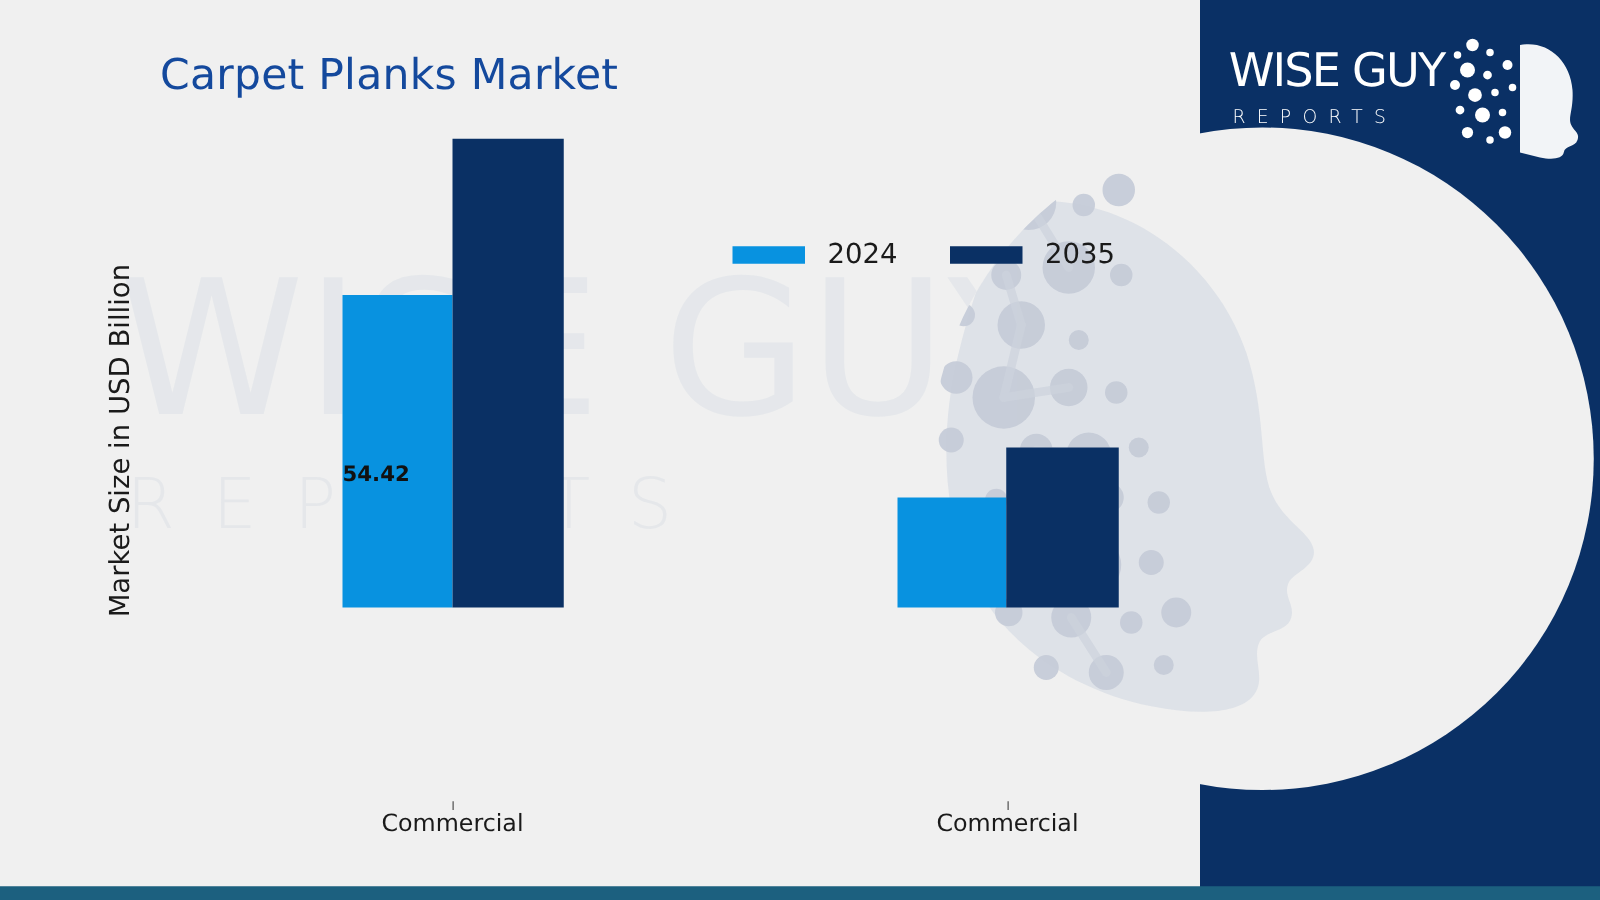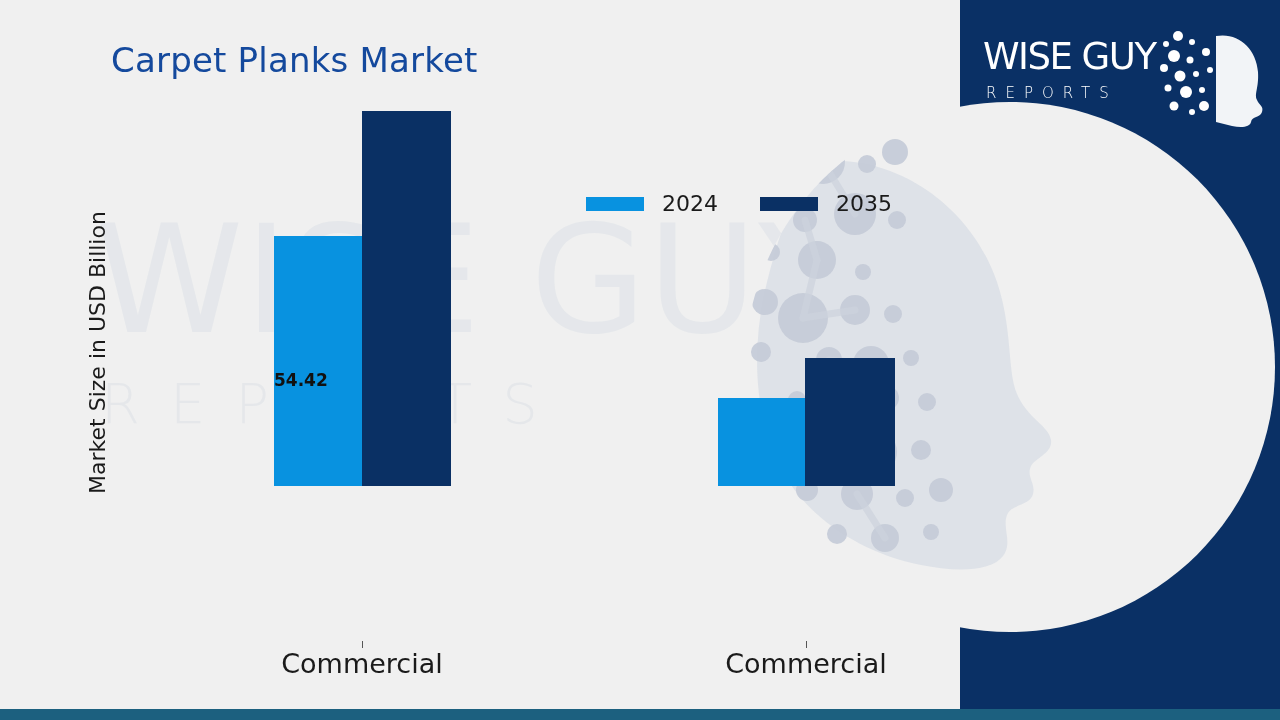--- a/index.html
+++ b/index.html
@@ -50,21 +50,21 @@
     color: #e2e5e9;
     opacity: .75;
     margin-top: 16px;
     margin-left: 6px;
     white-space: nowrap;
   }
 
   
   #title {
     position: absolute;
-    left: 111px;
+    left: 128px;
     top: 40px;
     font-size: 34px;
     font-weight: 400;
     color: #14499d;
     letter-spacing: .2px;
     z-index: 6;
     white-space: nowrap;
   }
 
   
@@ -131,21 +131,21 @@
   .tick {
     position: absolute;
     top: 629px;
     width: 1px;
     height: 7px;
     background: #555;
   }
   .cat-label {
     position: absolute;
     top: 636px;
-    font-size: 27px;
+    font-size: 19px;
     color: #1a1a1a;
     transform: translateX(-50%);
     white-space: nowrap;
   }
 
   
   #panel {
     position: absolute;
     right: 0;
     top: 0;

